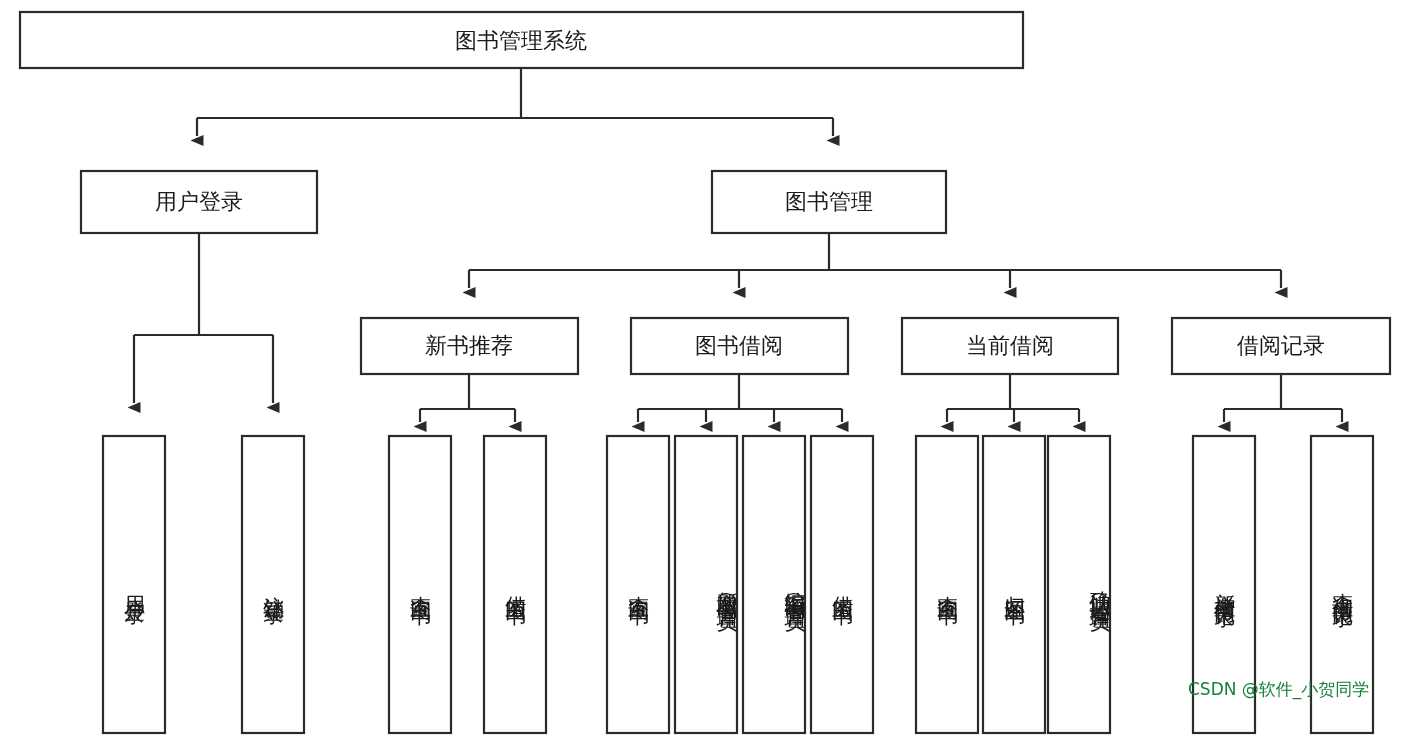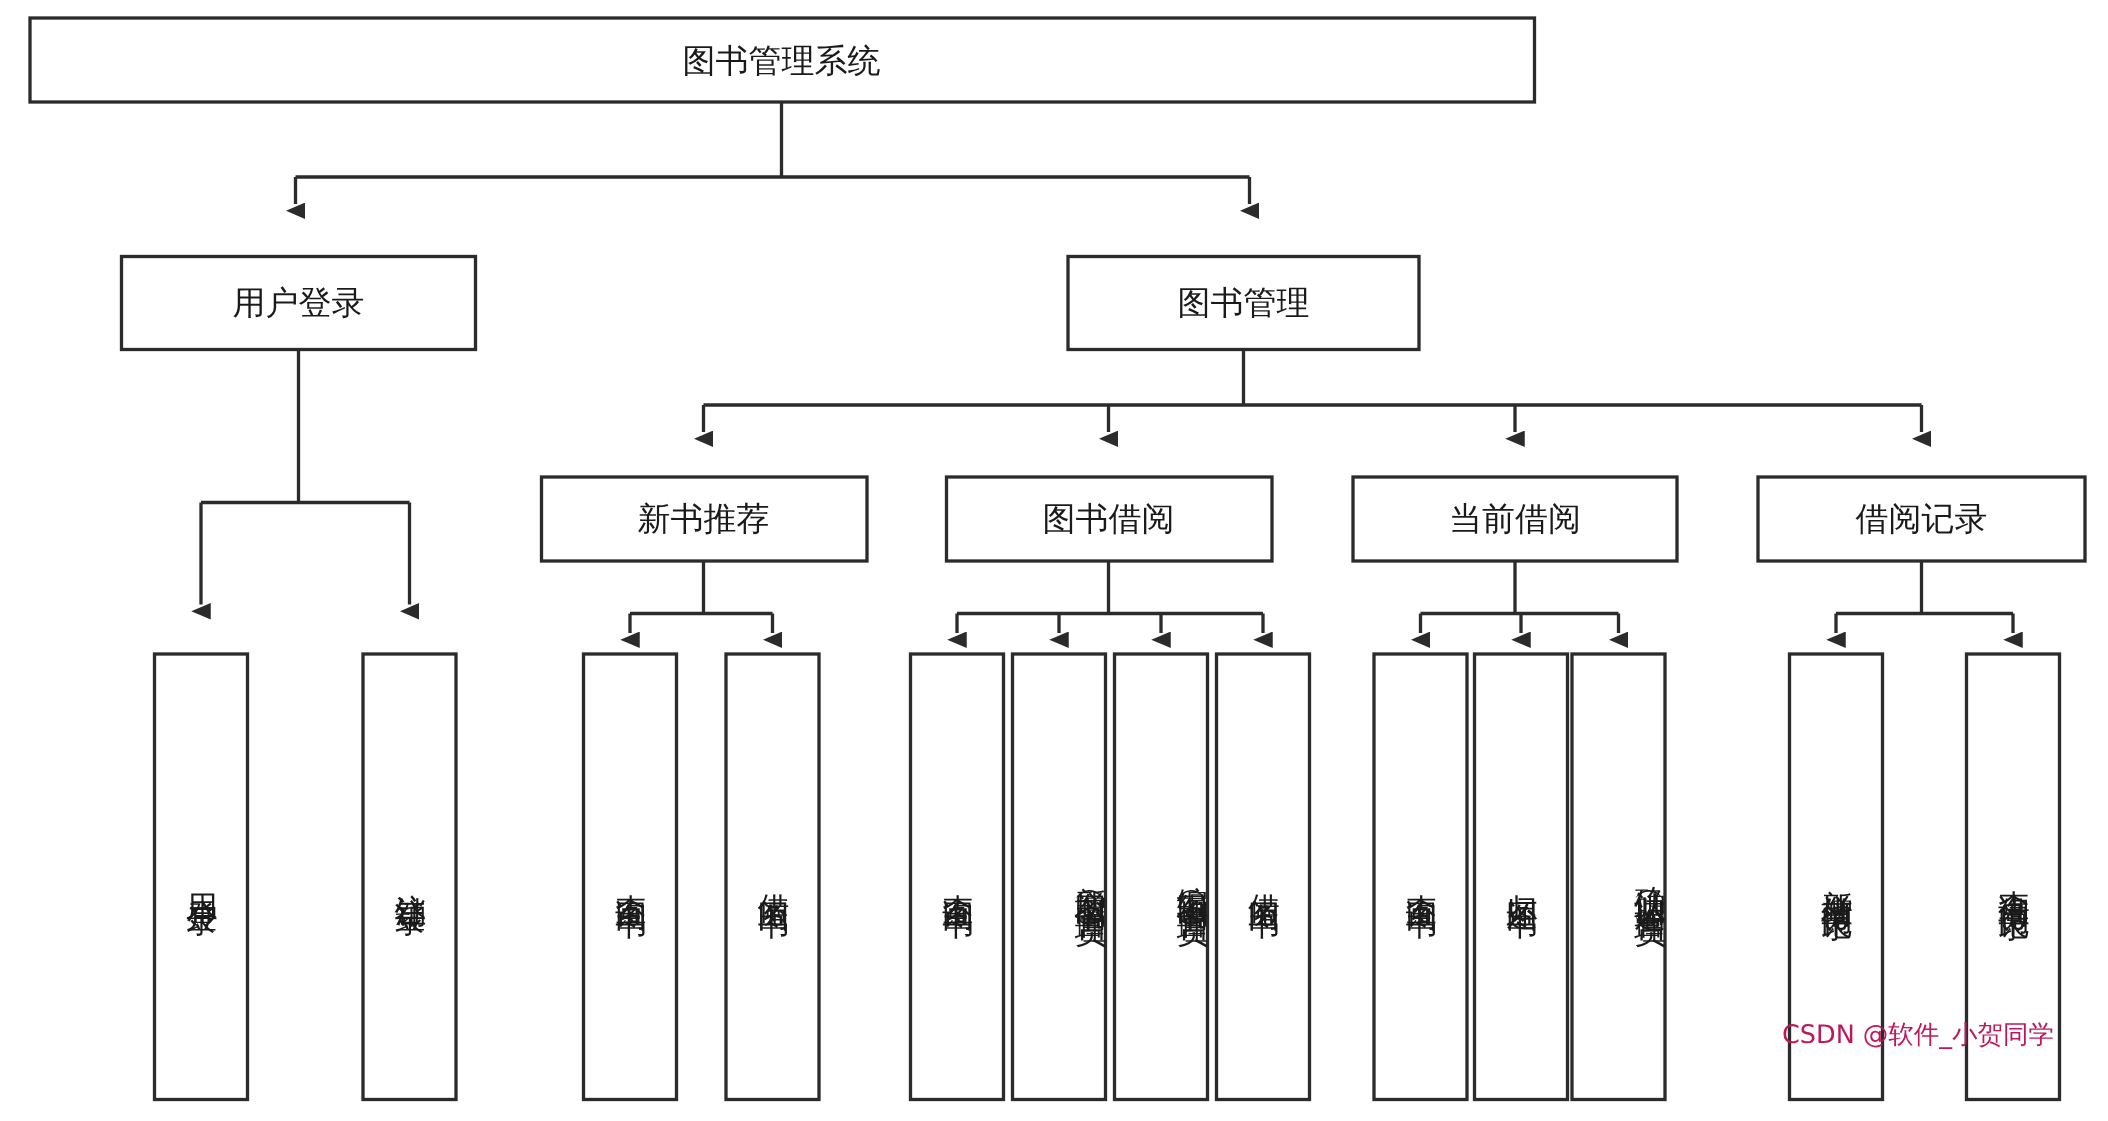--- a/index.html
+++ b/index.html
@@ -60,21 +60,21 @@
     display: flex;
     align-items: center;
     justify-content: center;
     white-space: nowrap;
     pointer-events: none;
   }
   .watermark {
     position: absolute;
     font-family: "DejaVu Sans", "Liberation Sans", sans-serif;
     font-size: 17px;
-    color: #be185d;
+    color: #15803d;
     white-space: nowrap;
     left: 1188px;
     top: 678px;
   }
 </style>
 </head>
 <body>
 
 <div id="diagram-root">
 

